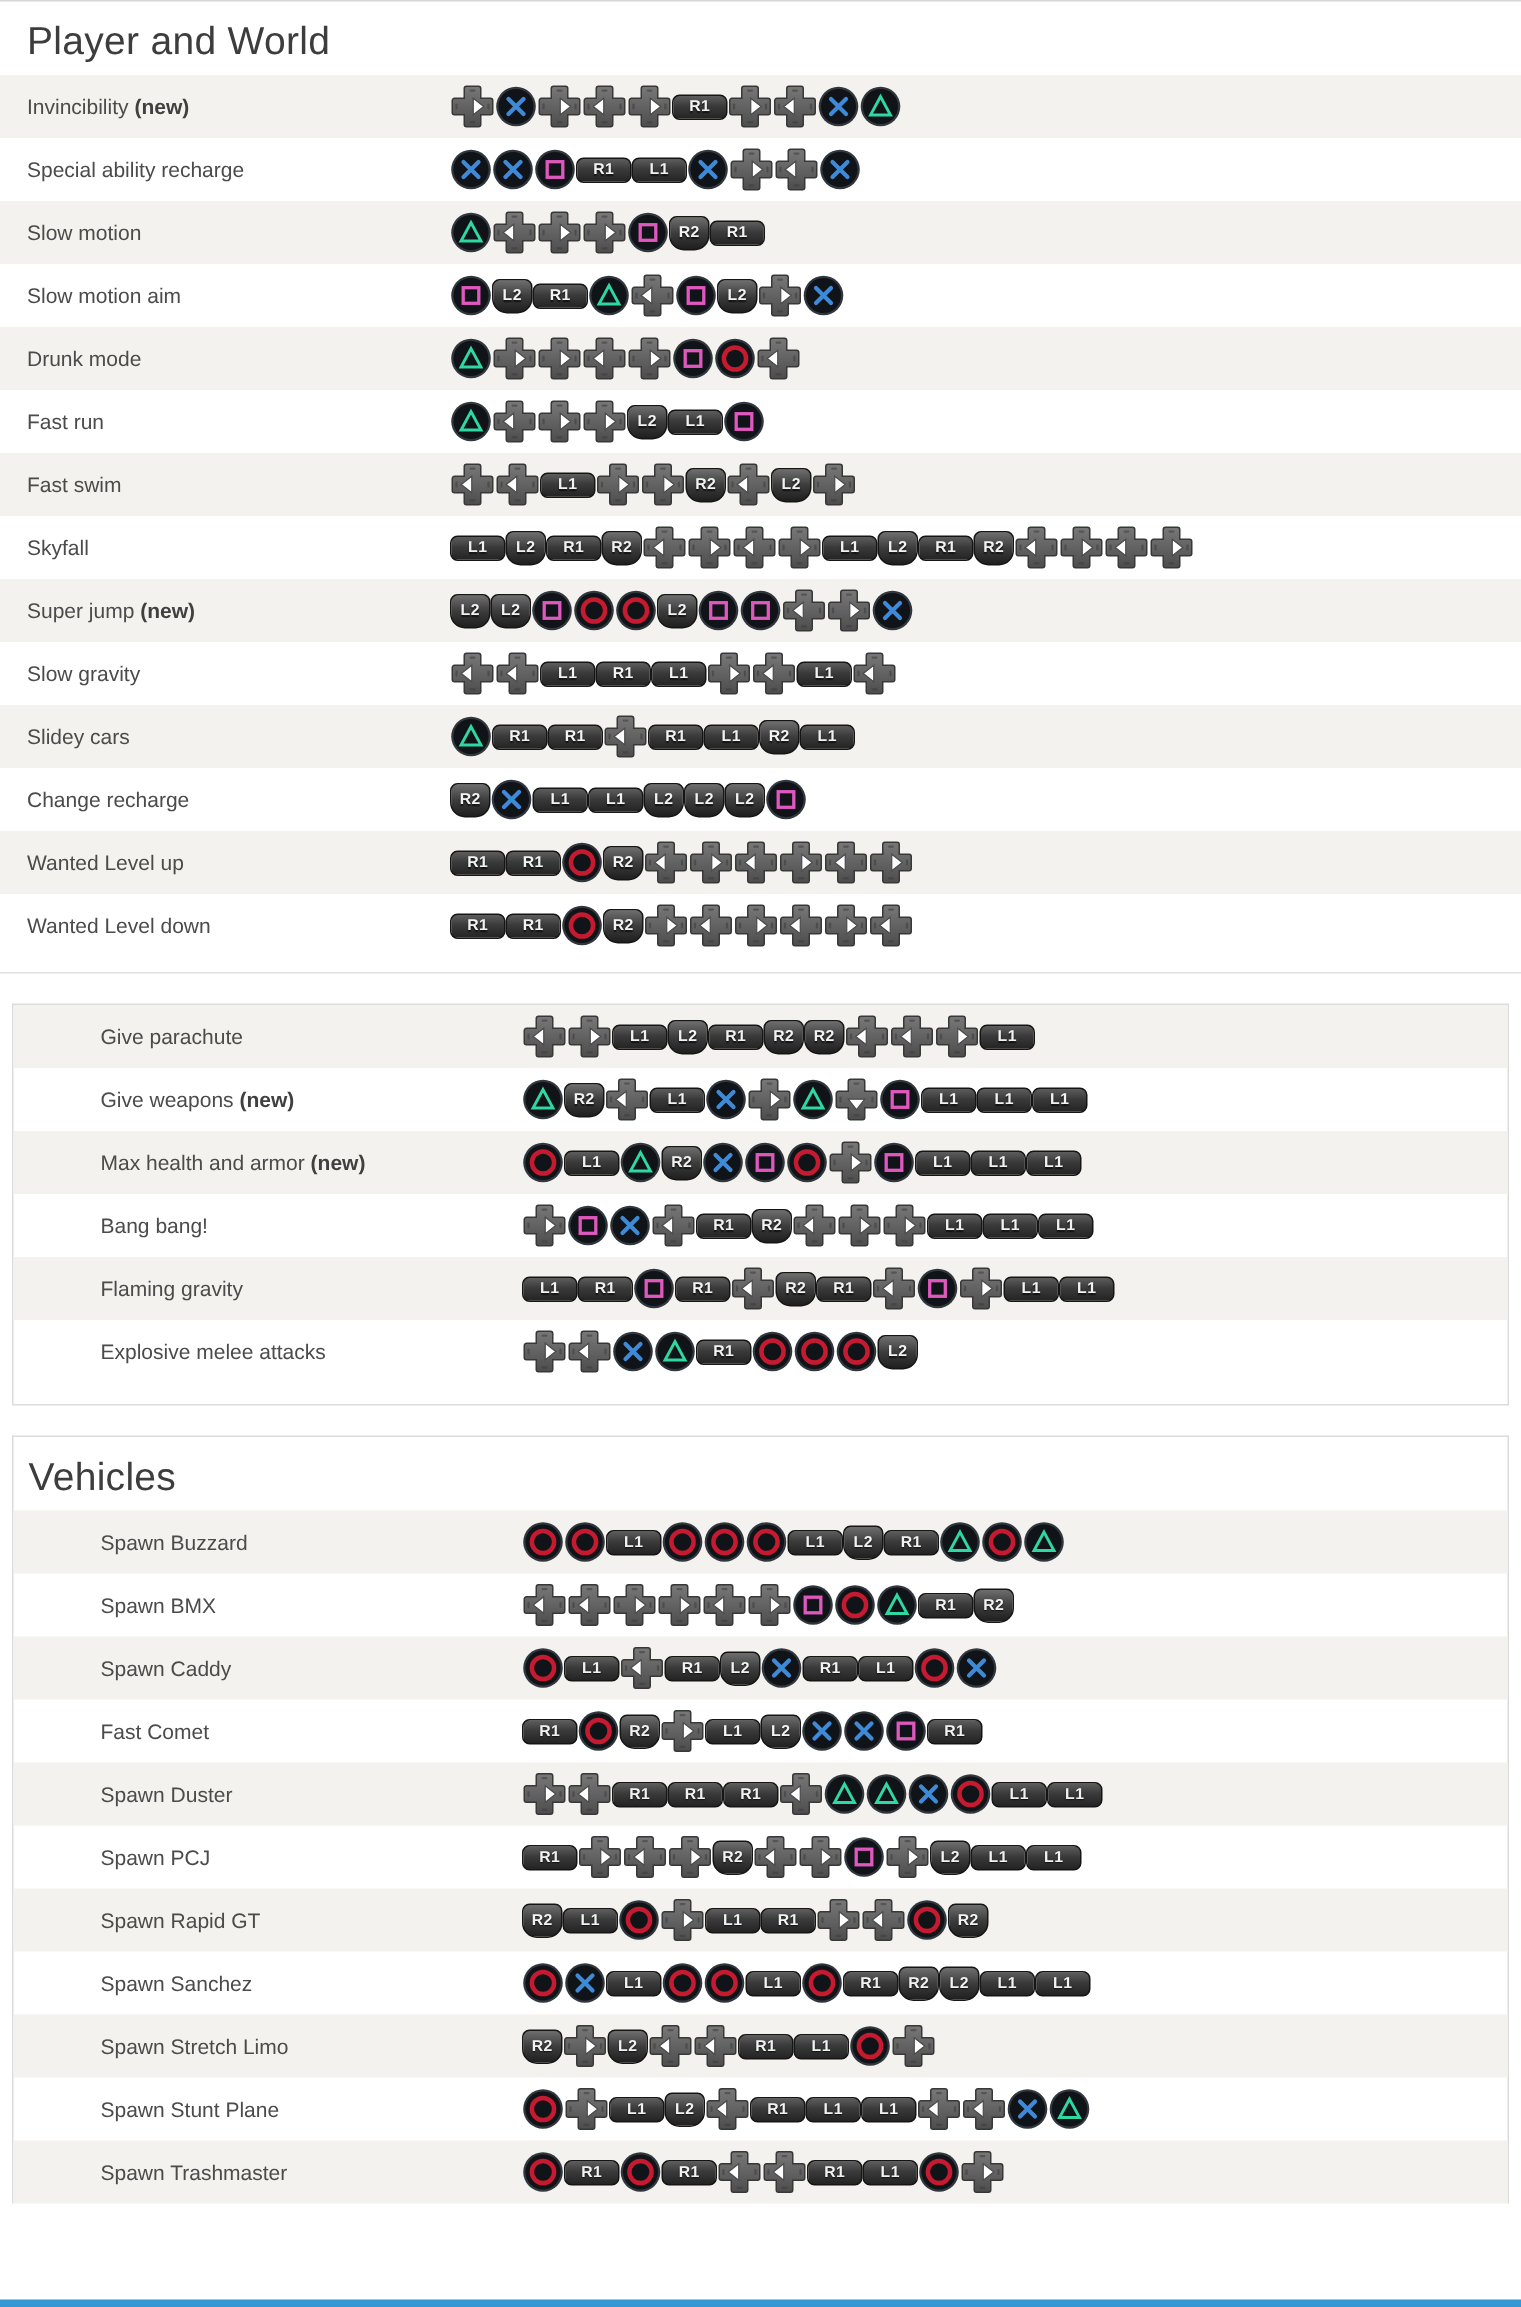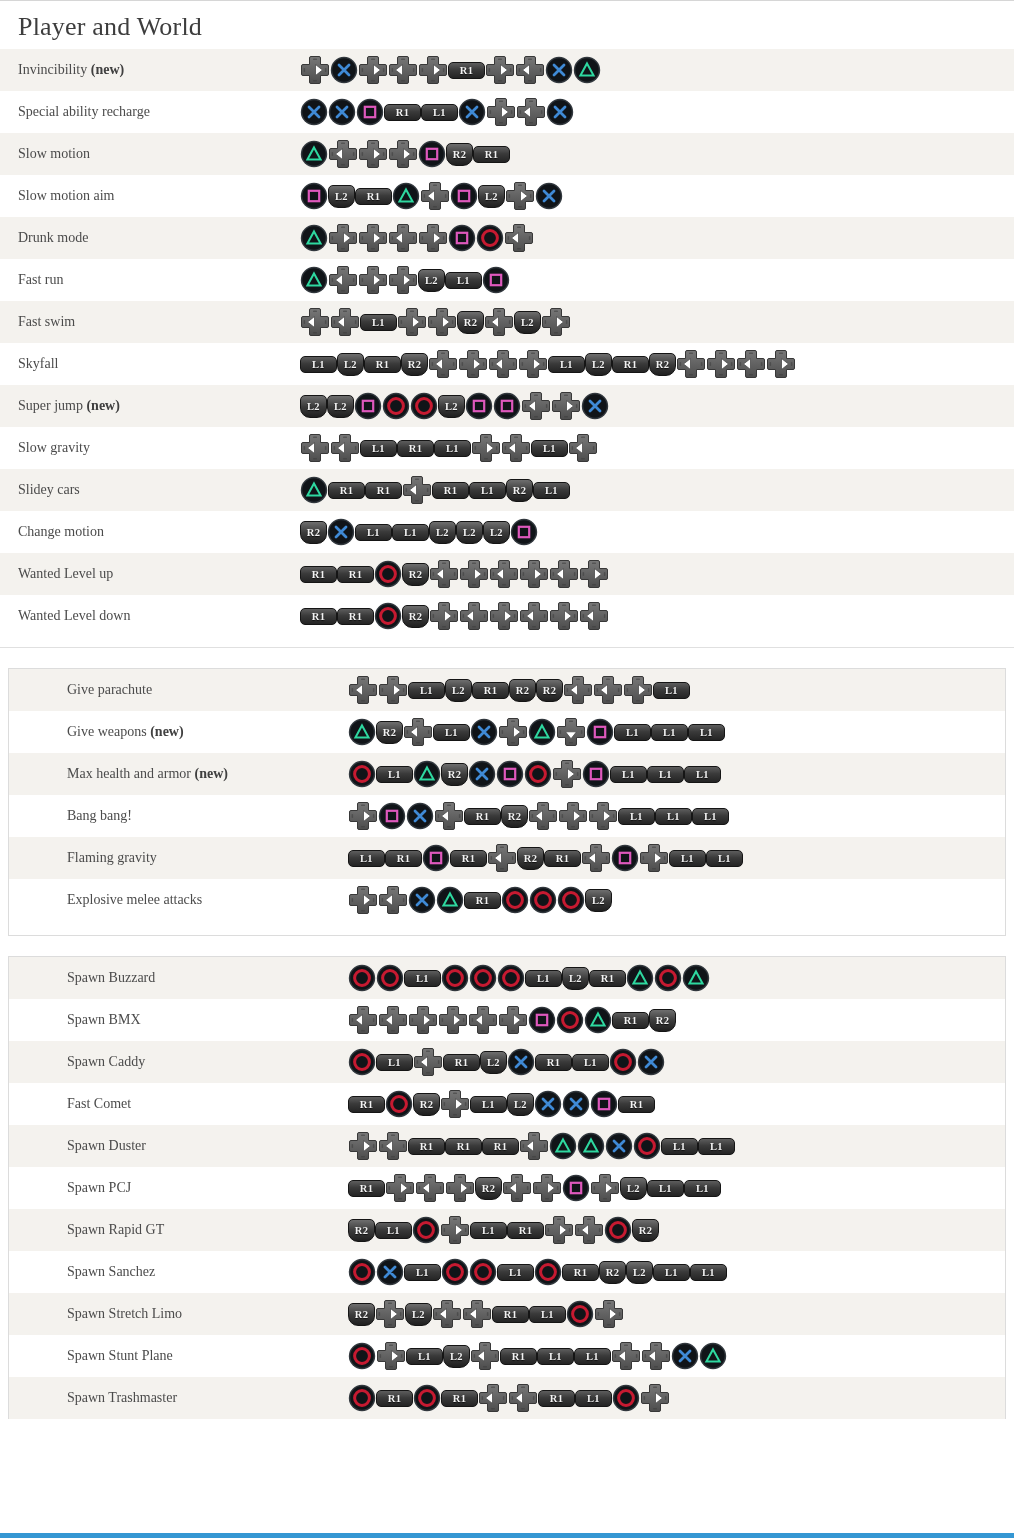--- a/index.html
+++ b/index.html
@@ -2,21 +2,21 @@
 <html><head>
 <meta charset="utf-8">
 <style>
   html, body {
     margin: 0; padding: 0;
     width: 1014px; height: 1538px;
     background: #ffffff;
     font-family: "Liberation Sans", sans-serif;
     overflow: hidden;
   }
-  .page { position: relative; width: 1014px; height: 1538px; font-family: Liberation Serif, serif; }
+  .page { position: relative; width: 1014px; height: 1538px; }
 
   .section { background: #fff; }
   .section.first {
     border-top: 1px solid #d6d6d6;
     border-bottom: 1px solid #e0e0e0;
     padding-bottom: 10px;
   }
   .section.card {
     margin: 20px 8px 0 8px;
     border: 1px solid #dcdcdc;
@@ -1117,21 +1117,21 @@
               </span>
               <span class="sh sh2">
                 <span>R2</span>
               </span>
               <span class="sh sh1">
                 <span>L1</span>
               </span>
             </div>
           </div>
           <div class="row">
-            <div class="row-label"><span>Change motion</span></div>
+            <div class="row-label"><span>Change recharge</span></div>
             <div class="icons">
               <span class="sh sh2">
                 <span>R2</span>
               </span>
               <span class="icon">
                 <svg width="28" height="28" viewBox="0 0 28 28">
                   <circle cx="14" cy="14" r="13.2" fill="#31373d"></circle>
                   <circle cx="14" cy="14" r="11.7" fill="#101418"></circle>
                   <path d="M9 9 L19 19 M19 9 L9 19" stroke="#3f8ad6" stroke-width="2.8" stroke-linecap="round" fill="none"></path>
                 </svg>
@@ -1951,20 +1951,21 @@
                 </svg>
               </span>
               <span class="sh sh2">
                 <span>L2</span>
               </span>
             </div>
           </div>
         </div>
       </div>
       <div class="section card clipped">
+        <h2 class="section-title">Vehicles</h2>
         <div class="rows">
           <div class="row">
             <div class="row-label"><span>Spawn Buzzard</span></div>
             <div class="icons">
               <span class="icon">
                 <svg width="28" height="28" viewBox="0 0 28 28">
                   <circle cx="14" cy="14" r="13.2" fill="#31373d"></circle>
                   <circle cx="14" cy="14" r="11.7" fill="#101418"></circle>
                   <circle cx="14" cy="14" r="7.4" fill="none" stroke="#c61a31" stroke-width="3"></circle>
                 </svg>

